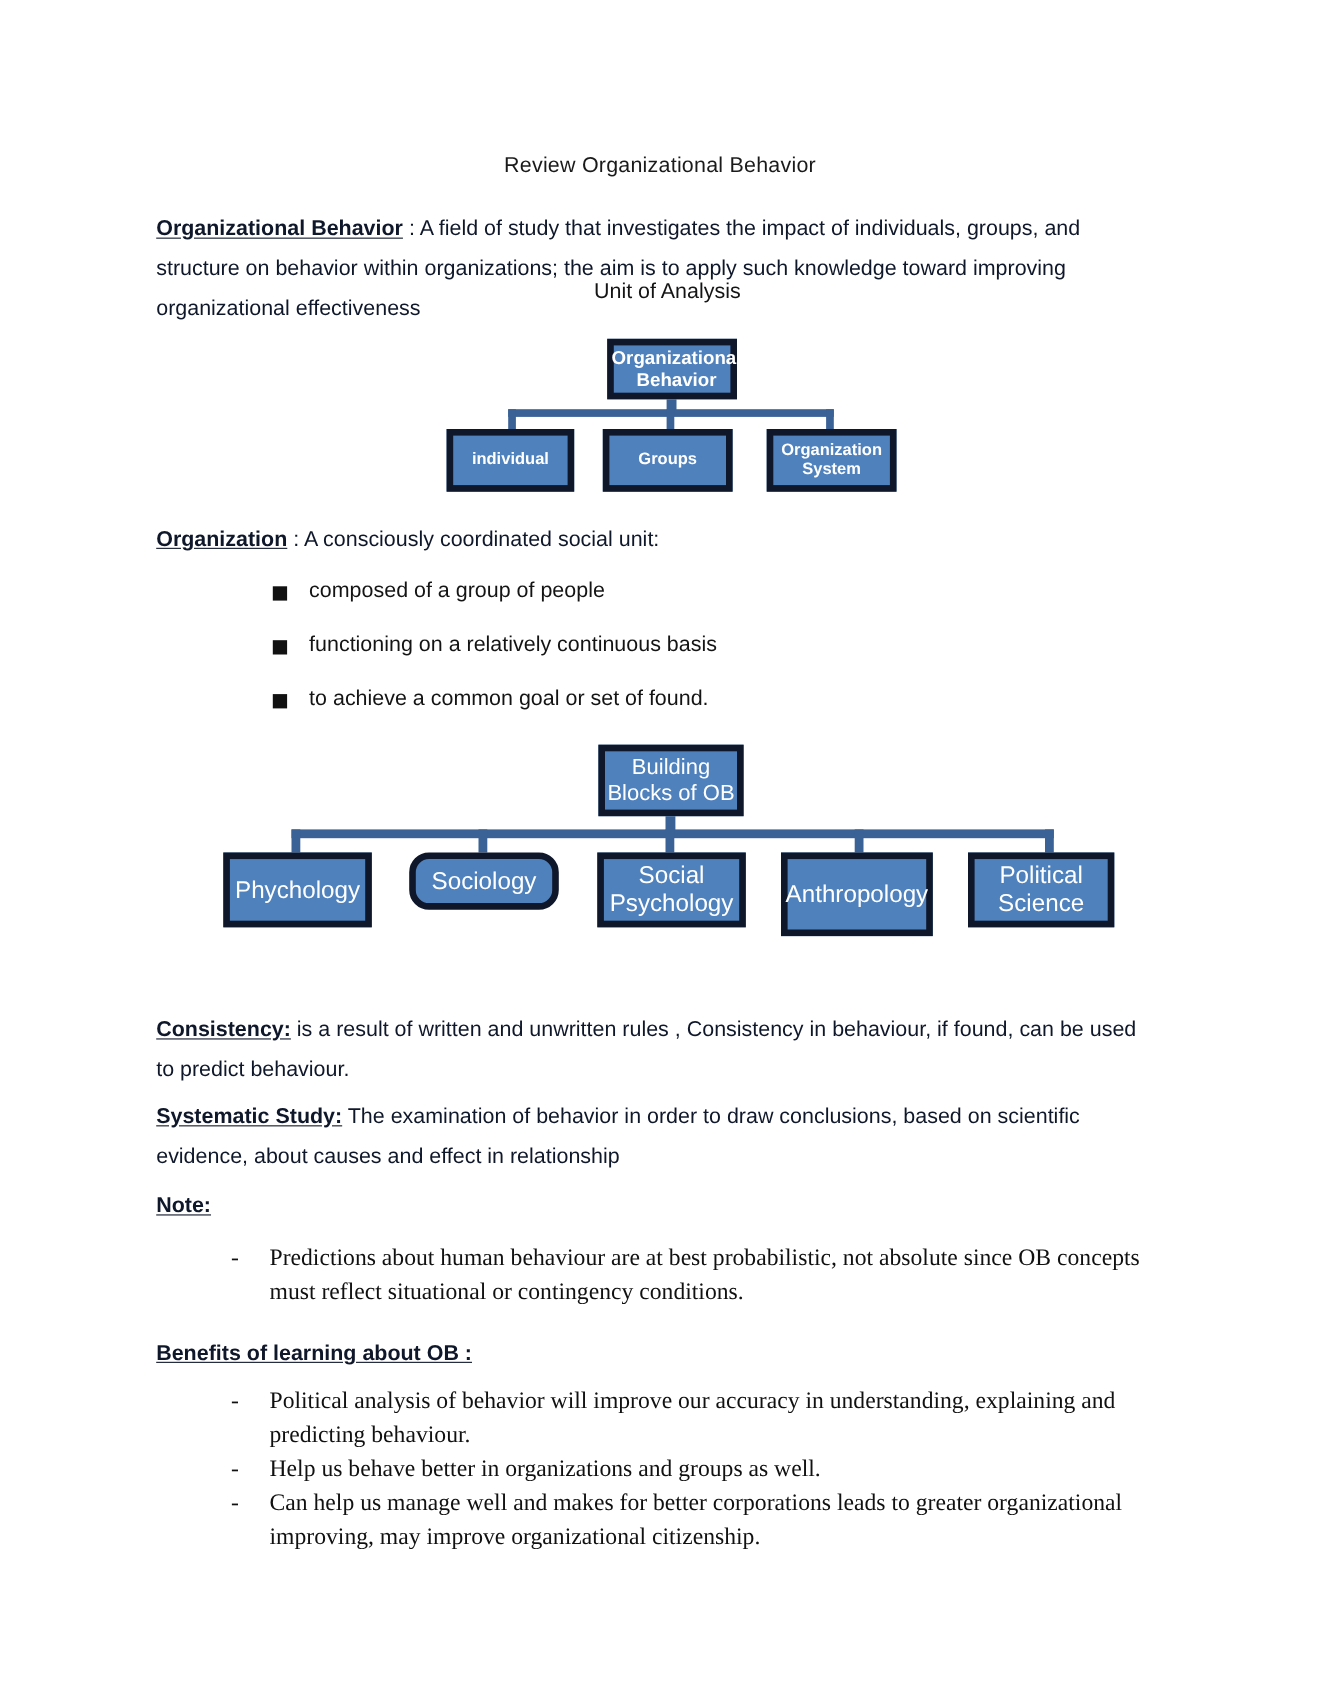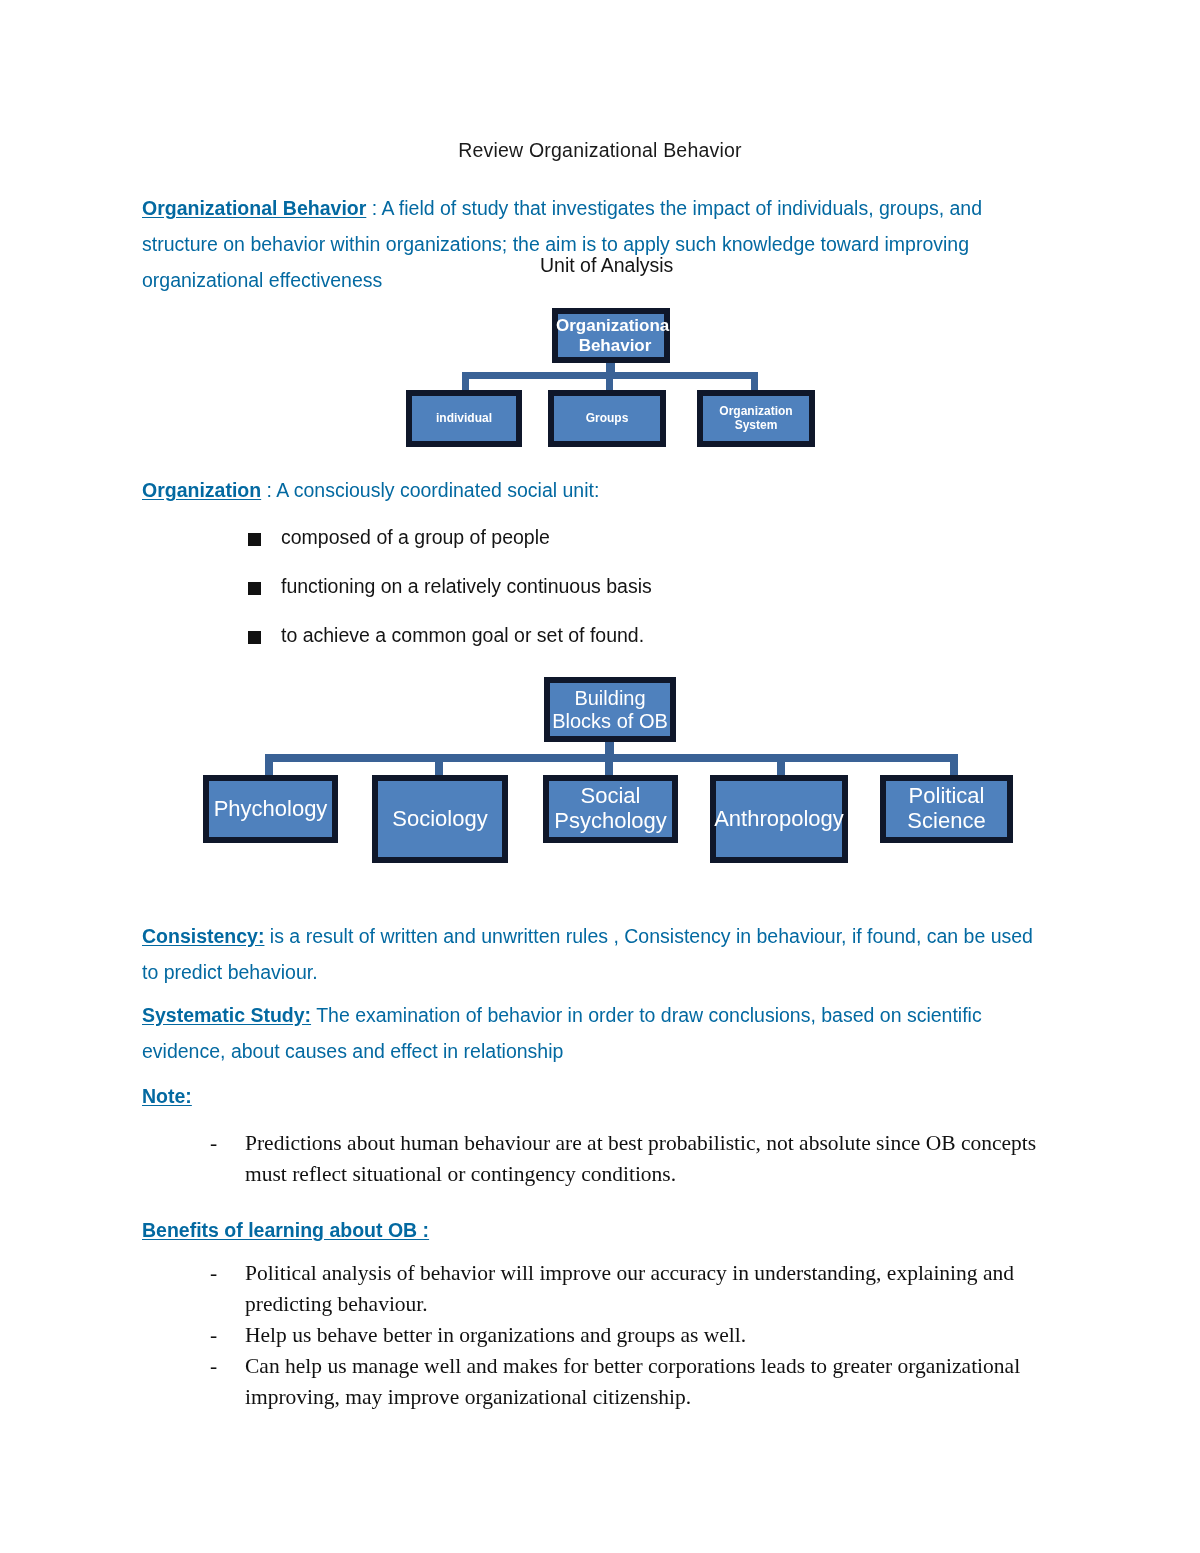--- a/index.html
+++ b/index.html
@@ -29,21 +29,21 @@
     letter-spacing: 0.2px;
     color: #1a1a1a;
   }
 
   .para {
     position: absolute;
     left: 142px;
     width: 910px;
     font-size: 19.5px;
     line-height: 36px;
-    color: #0369a1;
+    color: #0f172a;
   }
 
   .lead {
     font-weight: bold;
     text-decoration: underline;
     text-underline-offset: 2px;
   }
 
   
   .sq-list {
@@ -113,21 +113,21 @@
     overflow: visible;
   }
   .node span { display: block; white-space: pre-line; }
 
   .conn-h, .conn-v {
     position: absolute;
     background: #3A6296;
   }
 
   
-  .c1 .node { font-size: 12px; font-weight: bold; }
+  .c1 .node { font-size: 15px; font-weight: bold; }
   .c1 .root { font-size: 17px; }
 
   
   .c2 .node { font-size: 22px; }
   .c2 .root { font-size: 20px; }
 </style>
 </head>
 <body>
 
 <div class="page">
@@ -194,28 +194,28 @@
     <div class="conn-h" style="left:265px; top:754px; width:693px; height:8px;"></div>
     <div class="conn-v" style="left:265px; top:754px; width:8px; height:21px;"></div>
     <div class="conn-v" style="left:435px; top:754px; width:8px; height:21px;"></div>
     <div class="conn-v" style="left:605px; top:754px; width:8px; height:21px;"></div>
     <div class="conn-v" style="left:777px; top:754px; width:8px; height:21px;"></div>
     <div class="conn-v" style="left:950px; top:754px; width:8px; height:21px;"></div>
 
     <div class="node" style="left:203px; top:775px; width:135px; height:68px;">
       <span style="white-space:pre;">Phychology</span>
     </div>
-    <div class="node" style="left:372px; top:775px; width:136px; height:88px;">
+    <div class="node" style="left:372px; top:775px; width:136px; height:52px;border-radius:18px;">
       <span style="white-space:pre;">Sociology</span>
     </div>
     <div class="node" style="left:543px; top:775px; width:135px; height:68px;">
       <span style="white-space:pre;">Social
 Psychology</span>
     </div>
-    <div class="node" style="left:710px; top:775px; width:138px; height:88px;">
+    <div class="node" style="left:710px; top:775px; width:138px; height:76px;">
       <span style="white-space:pre;">Anthropology</span>
     </div>
     <div class="node" style="left:880px; top:775px; width:133px; height:68px;">
       <span style="white-space:pre;">Political
 Science</span>
     </div>
   </div>
 
   <div class="para" style="top:918px;">
     <span class="lead">Consistency:</span><span> is a result of written and unwritten rules , Consistency in behaviour, if found, can be used to predict behaviour.</span>

